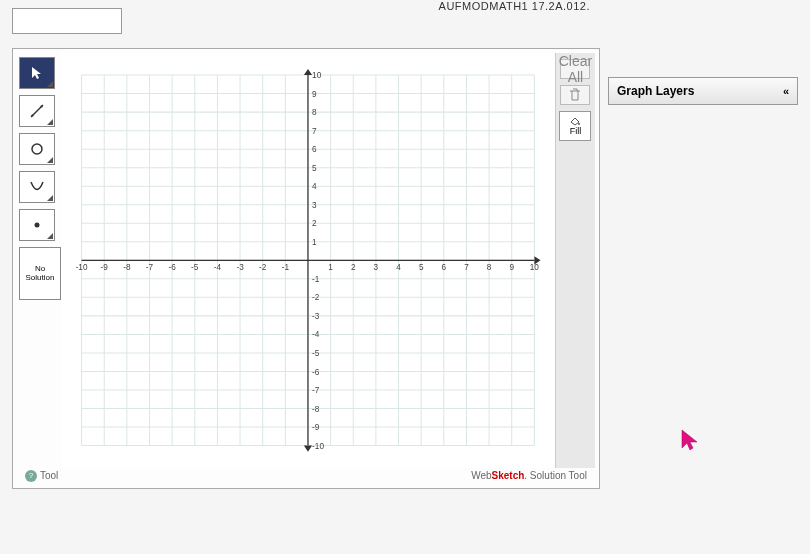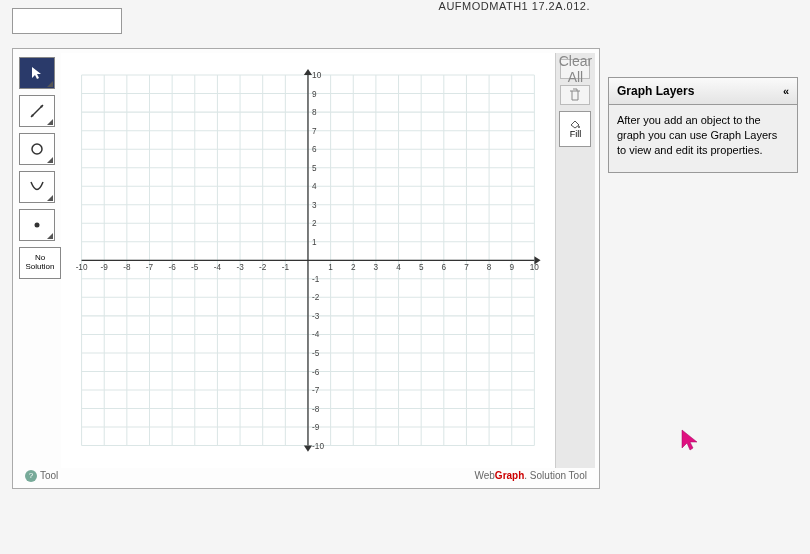--- a/index.html
+++ b/index.html
@@ -11,25 +11,25 @@
 .center { font-style: italic; }
 .answer-box { width: 110px; height: 26px; border: 1px solid #999; background: #fff; margin-bottom: 14px; }
 .sketch-label { font-size: 14px; margin-bottom: 6px; }
 .main-row { display: flex; gap: 8px; }
 .graph-area { border: 1px solid #aaa; background: #fdfdfd; width: 600px; padding: 4px; display: flex; flex-direction: column; }
 .graph-row { display: flex; flex: 1; }
 .toolbar { width: 44px; display: flex; flex-direction: column; gap: 6px; padding: 4px 2px; }
 .tool-btn { width: 36px; height: 32px; border: 1px solid #888; background: #fff; display: flex; align-items: center; justify-content: center; font-size: 14px; cursor: pointer; position: relative; }
 .tool-btn.active { background: #2a3a6a; color: #fff; }
 .tool-corner::after { content: ''; position: absolute; bottom: 1px; right: 1px; border: 3px solid transparent; border-bottom-color: #555; border-right-color: #555; }
-.no-sol { width: 42px; height: 32px; border: 1px solid #888; background: #fff; font-size: 8px; text-align: center; display:flex; align-items:center; justify-content:center; cursor:pointer; line-height:1.1; }
+.no-sol { width: 42px; height: 53px; border: 1px solid #888; background: #fff; font-size: 8px; text-align: center; display:flex; align-items:center; justify-content:center; cursor:pointer; line-height:1.1; }
 .grid-wrap { flex:1; position: relative; background:#fff; }
 .side-tools { width: 40px; background: #e8e8e8; border-left: 1px solid #ccc; display:flex; flex-direction:column; align-items:center; gap:6px; padding:6px 2px; }
 .side-btn { width: 30px; height: 20px; border:1px solid #bbb; background:#f4f4f4; font-size:14px; display:flex; align-items:center; justify-content:center; cursor:pointer; text-align:center; color:#888; }
-.fill-btn { width:32px; height:36px; border:1px solid #999; background:#fff; font-size:9px; display:flex; flex-direction:column; align-items:center; justify-content:center; cursor:pointer; }
+.fill-btn { width:32px; height:30px; border:1px solid #999; background:#fff; font-size:9px; display:flex; flex-direction:column; align-items:center; justify-content:center; cursor:pointer; }
 .footer { display:flex; justify-content:space-between; align-items:center; padding: 2px 8px; font-size:10px; color:#666; }
 .help { display:flex; align-items:center; gap:3px; cursor:pointer; }
 .help-icon { width:12px; height:12px; border-radius:50%; background:#7a9; color:#fff; display:flex; align-items:center; justify-content:center; font-size:8px; }
 .webassign b { color:#c00; }
 .layers-panel { display:flex; flex-direction:column; width:194px;margin-top:29px; }
 .layers-head { border:1px solid #999; background:linear-gradient(#fafafa,#e4e4e4); padding:6px 8px; font-weight:bold; font-size:12px; display:flex; justify-content:space-between; align-items:center; }
 .collapse { cursor:pointer; font-size:11px; }
 .layers-body { border:1px solid #999; border-top:none; background:#efefef; padding:8px; font-size:11px; line-height:1.35; height:68px; }
 .cursor-overlay { position:absolute; left:680px; top:428px; pointer-events:none; }
 svg text { font-size: 8px; fill:#444; }
@@ -188,30 +188,29 @@
             <span>Fill</span>
           </div>
         </div>
       </div>
       <div class="footer">
         <div class="help">
           <span class="help-icon">?</span>
           <span>Tool</span>
         </div>
         <div class="webassign">
-          <span>Web</span><b>Graph</b><span>. Solution Tool</span>
+          <span>Web</span><b>Sketch</b><span>. Solution Tool</span>
         </div>
       </div>
     </div>
 
     <div class="layers-panel">
       <div class="layers-head">
         <span>Graph Layers</span>
         <span class="collapse">«</span>
       </div>
-      <div class="layers-body">After you add an object to the graph you can use Graph Layers to view and edit its properties.</div>
     </div>
   </div>
 </div>
 
 <svg class="cursor-overlay" width="20" height="24" viewBox="0 0 20 24">
   <path d="M2 2 L2 20 L7 15 L10 22 L13 20 L10 14 L17 14 Z" fill="#e01080" stroke="#a00060" stroke-width="0.5"></path>
 </svg>
 
 </body></html>

